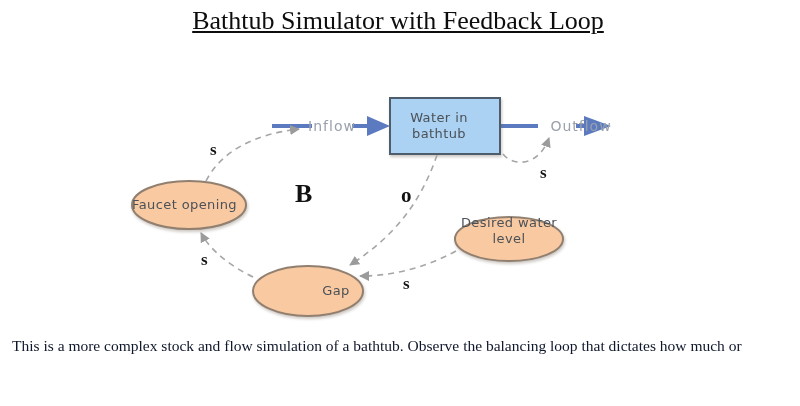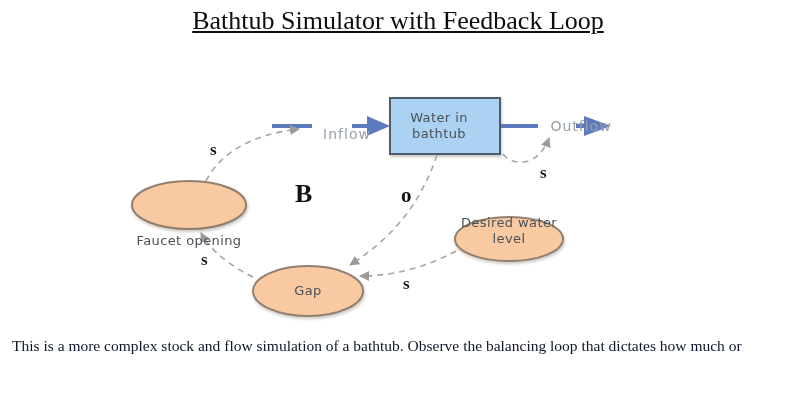--- a/index.html
+++ b/index.html
@@ -22,24 +22,24 @@
   .lbl {
     position:absolute; color:#4b5157; font-size:13px; letter-spacing:0.4px;
     text-align:center; line-height:16px; white-space:nowrap;
   }
   .flow-lbl { color:#99a1ad; font-size:14px; letter-spacing:1px; }
   .loop-lbl {
     position:absolute; font-family:"Liberation Serif", serif; font-weight:bold;
     color:#121212; font-size:17px; line-height:1;
   }
   #lbl-stock  { left:384px; top:98px;  width:110px; height:56px; display:flex; align-items:center; justify-content:center; white-space:normal; }
-  #lbl-faucet { left:132px; top:197px; width:114px;margin-top:36px; }
+  #lbl-faucet { left:132px; top:197px; width:94px; }
   #lbl-desired{ left:455px; top:215px; width:108px; white-space:normal; }
-  #lbl-gap    { left:253px; top:283px; width:110px; }
-  #lbl-inflow { left:315px; top:118px; width:64px;margin-top:8px; }
+  #lbl-gap    { left:253px; top:283px; width:110px;padding-left:28px; }
+  #lbl-inflow { left:300px; top:118px; width:64px; }
   #lbl-outflow{ left:547px; top:118px; width:68px; }
   #lbl-B  { left:295px; top:181px; font-size:26px; }
   #lbl-o  { left:401px; top:185px; font-size:21px; }
   #lbl-s1 { left:210px; top:141px; }
   #lbl-s2 { left:540px; top:164px; }
   #lbl-s3 { left:201px; top:251px; }
   #lbl-s4 { left:403px; top:275px; }
   .description {
     position:absolute; left:12px; top:336px; width:786px;
     font-family:"Liberation Serif", serif; font-size:15.5px; color:#0f172a;

